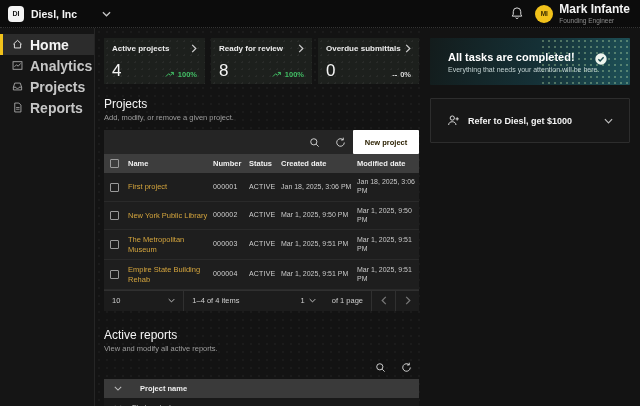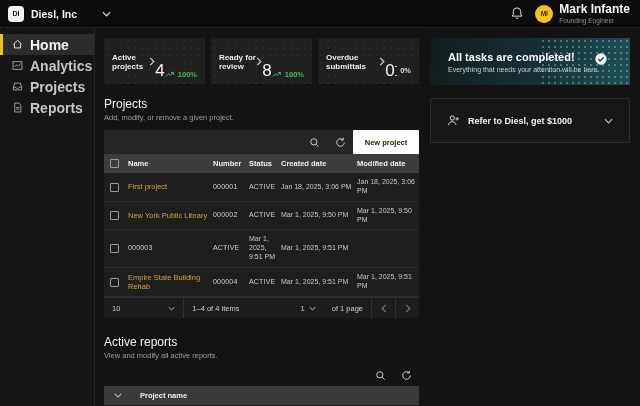--- a/index.html
+++ b/index.html
@@ -36,21 +36,21 @@
   .nav-item.active .nico { color:#f4f4f4; }
 
   .main { flex:1; padding:10px 3px 0 9px; min-width:0;
     background-image:radial-gradient(rgba(255,255,255,0.035) 1px, transparent 1px);
     background-size:8px 8px; }
 
   
   .stats { display:flex; gap:6px; }
   .stat-card { flex:1; height:46px; background:#1d201d; padding:6px 8px 5px 8px;
     background-image:radial-gradient(rgba(255,255,255,0.05) 1px, transparent 1px);
-    background-size:7px 7px; display:flex; flex-direction:row; justify-content:space-between; }
+    background-size:7px 7px; display:flex; flex-direction:column; justify-content:space-between; }
   .stat-top { display:flex; justify-content:space-between; align-items:center; }
   .stat-label { font-size:8px; font-weight:bold; color:#ececec; }
   .stat-bottom { display:flex; justify-content:space-between; align-items:flex-end; }
   .stat-value { font-size:17px; font-weight:400; color:#f4f4f4; line-height:1; }
   .stat-trend { display:flex; align-items:center; gap:3px; font-size:7.5px; font-weight:bold; color:#42be65; }
   .stat-trend.flat { color:#dadada; }
   .chev { color:#cccccc; cursor:pointer; }
 
   
   .sec-title { font-size:12px; color:#f4f4f4; margin-top:13px; }
@@ -294,20 +294,21 @@
         <div class="tc num">000002</div>
         <div class="tc status">ACTIVE</div>
         <div class="tc date">Mar 1, 2025, 9:50 PM</div>
         <div class="tc date">Mar 1, 2025, 9:50 PM</div>
       </div>
 
       <div class="trow">
         <div class="tc cbx-cell">
             <span class="cbx"></span>
           </div>
+        <div class="tc"><span class="proj-link">The Metropolitan Museum</span></div>
         <div class="tc num">000003</div>
         <div class="tc status">ACTIVE</div>
         <div class="tc date">Mar 1, 2025, 9:51 PM</div>
         <div class="tc date">Mar 1, 2025, 9:51 PM</div>
       </div>
 
       <div class="trow">
         <div class="tc cbx-cell">
             <span class="cbx"></span>
           </div>

